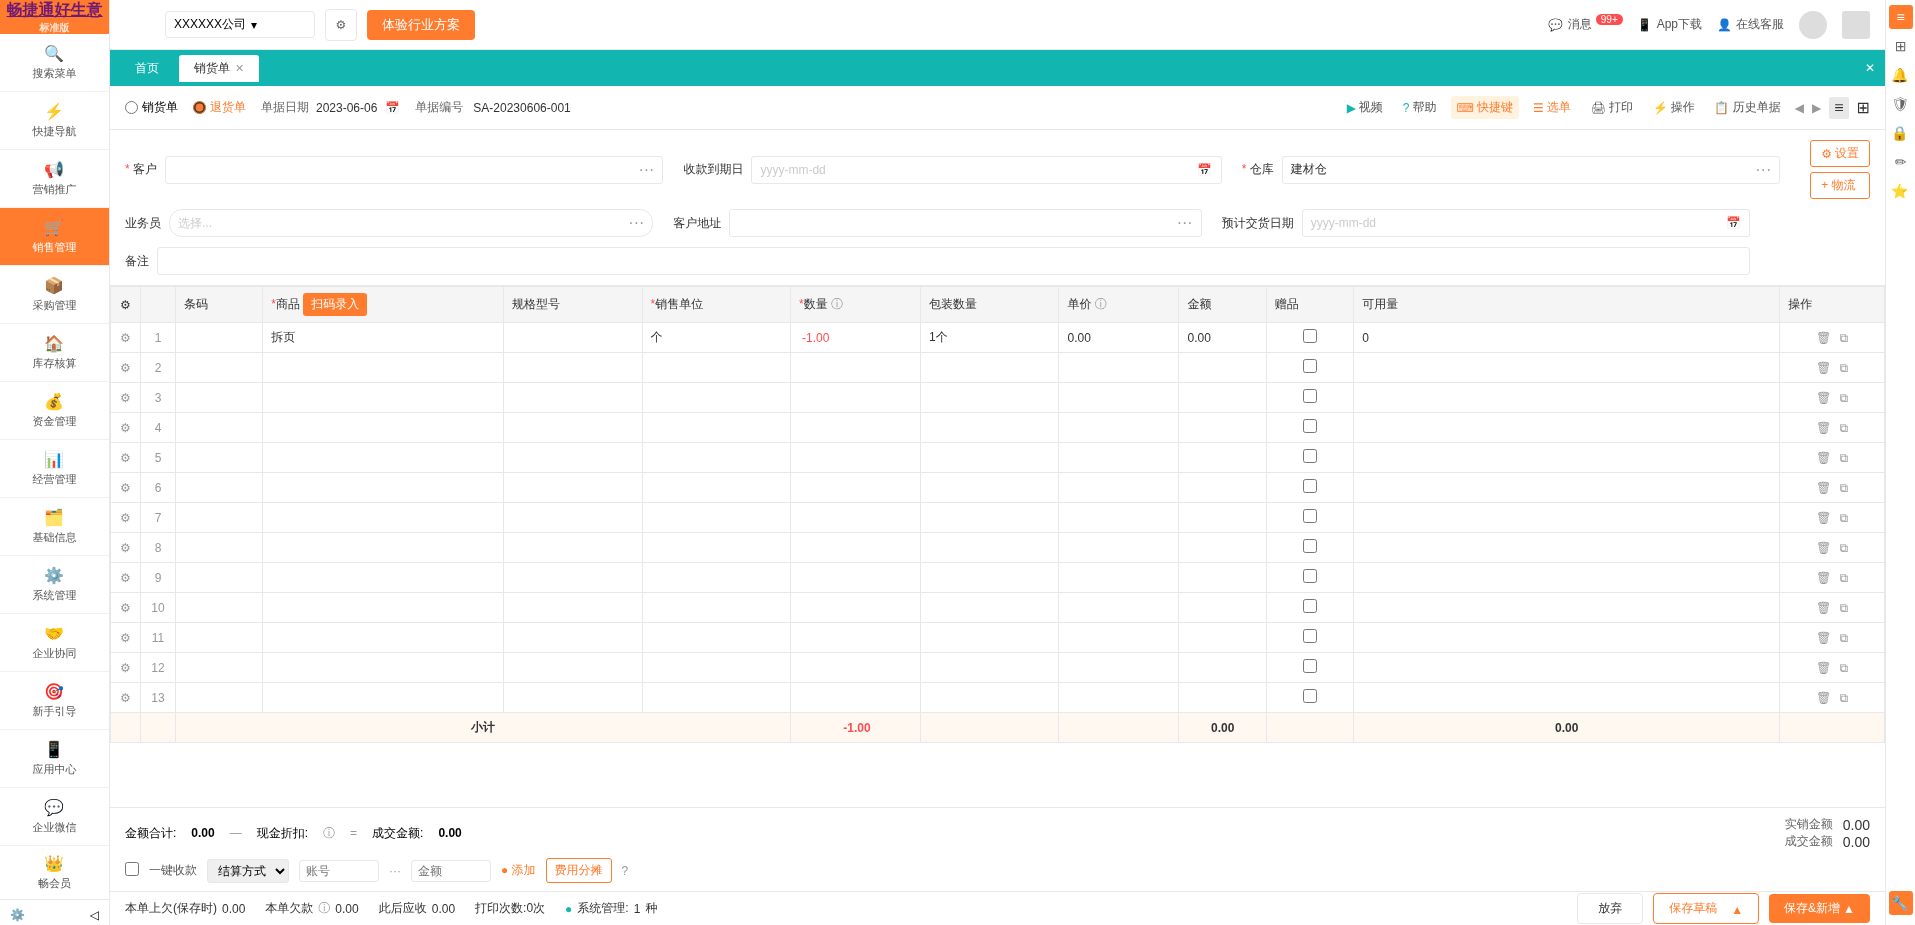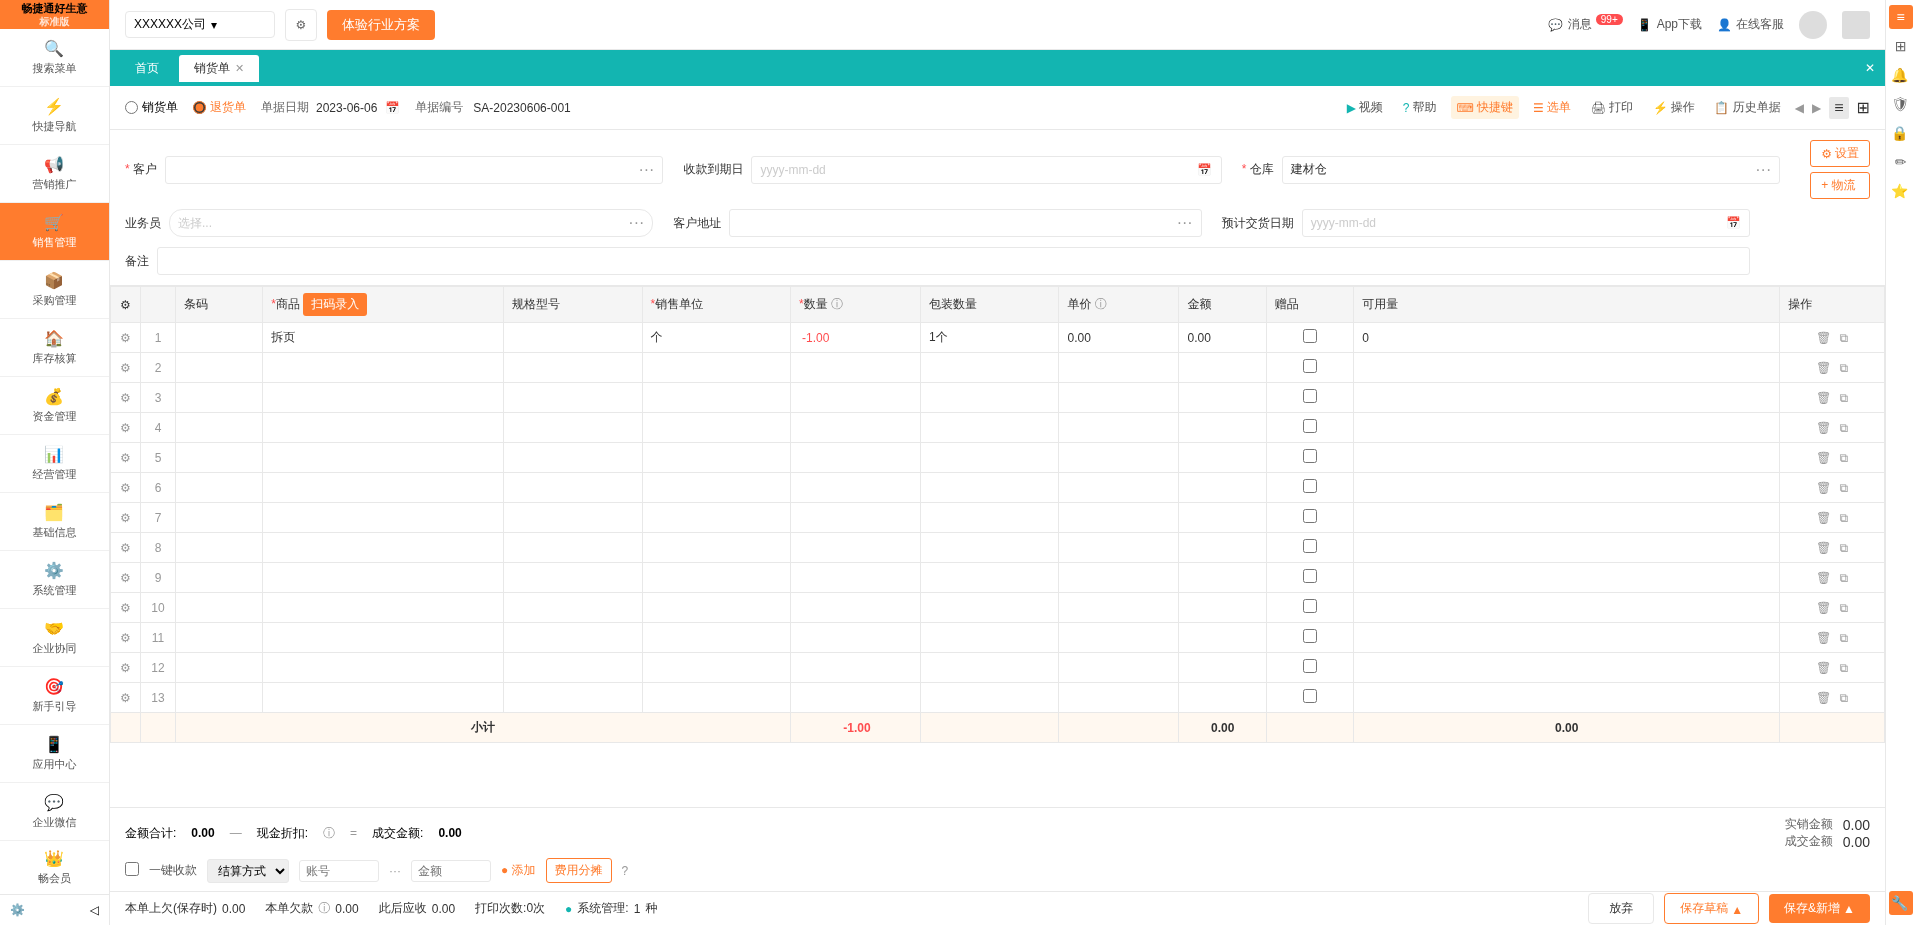--- a/index.html
+++ b/index.html
@@ -15,21 +15,21 @@
     .sidebar-bottom-item { display: flex; flex-direction: column; align-items: center; padding: 8px 5px; cursor: pointer; color: #555; gap: 3px; }
     .sidebar-bottom-item .icon { font-size: 16px; }
     .sidebar-bottom-item .label { font-size: 11px; }
     .sidebar-collapse { display: flex; justify-content: space-between; align-items: center; padding: 8px 10px; border-top: 1px solid #e8e8e8; cursor: pointer; }
 
     
     .main { flex: 1; display: flex; flex-direction: column; overflow: hidden; }
 
     
     .topbar { height: 50px; background: #fff; border-bottom: 1px solid #e8e8e8; display: flex; align-items: center; padding: 0 15px; gap: 10px; }
-    .company-select { display: flex; align-items: center; gap: 5px; border: 1px solid #e8e8e8; border-radius: 4px; padding: 4px 8px; cursor: pointer; min-width: 150px; }
+    .company-select { display: flex; align-items: center; gap: 5px; border: 1px solid #e8e8e8; border-radius: 4px; padding: 4px 8px; cursor: pointer; min-width: 150px; margin-left: 40px; }
     .gear-btn { width: 32px; height: 32px; border: 1px solid #e8e8e8; border-radius: 4px; display: flex; align-items: center; justify-content: center; cursor: pointer; color: #666; }
     .trial-btn { background: #ff7c2e; color: #fff; border: none; border-radius: 4px; padding: 6px 15px; cursor: pointer; font-size: 13px; }
     .topbar-right { margin-left: auto; display: flex; align-items: center; gap: 15px; color: #555; }
     .topbar-right .item { display: flex; align-items: center; gap: 4px; cursor: pointer; }
     .badge { background: #ff4d4f; color: #fff; border-radius: 10px; padding: 0 5px; font-size: 10px; position: relative; top: -5px; }
     .avatar { width: 28px; height: 28px; border-radius: 50%; background: #ddd; }
 
     
     .tabbar { height: 36px; background: #13b5b1; display: flex; align-items: center; padding: 0 10px; gap: 5px; }
     .tab { padding: 5px 15px; border-radius: 3px 3px 0 0; cursor: pointer; color: #fff; background: transparent; display: flex; align-items: center; gap: 5px; }
@@ -81,21 +81,21 @@
     .footer-right .amount-row { display: flex; align-items: center; gap: 10px; justify-content: flex-end; }
     .footer-right .amount-label { color: #666; }
     .footer-right .amount-val { color: #333; font-size: 14px; }
 
     
     .bottombar { background: #fff; border-top: 1px solid #e8e8e8; padding: 1px 15px; display: flex; align-items: center; gap: 20px; }
     .bottombar .info { color: #555; display: flex; align-items: center; gap: 5px; }
     .bottombar .info span { color: #333; }
     .bottombar-right { margin-left: auto; display: flex; align-items: center; gap: 10px; }
     .discard-btn { border: 1px solid #e8e8e8; background: #fff; color: #333; padding: 6px 20px; border-radius: 4px; cursor: pointer; }
-    .save-draft-btn { border: 1px solid #ff7c2e; background: #fff; color: #ff7c2e; padding: 6px 15px; border-radius: 4px; cursor: pointer; display: flex; align-items: flex-end; gap: 3px; }
+    .save-draft-btn { border: 1px solid #ff7c2e; background: #fff; color: #ff7c2e; padding: 6px 15px; border-radius: 4px; cursor: pointer; display: flex; align-items: flex-end; gap: 14px; }
     .save-new-btn { background: #ff7c2e; color: #fff; border: none; padding: 6px 15px; border-radius: 4px; cursor: pointer; display: flex; align-items: center; gap: 3px; }
 
     
     .subtotal-row td { background: #fff8f0; font-weight: bold; text-align: center; }
 
     
     .right-panel { width: 30px; background: #fff; border-left: 1px solid #e8e8e8; display: flex; flex-direction: column; align-items: center; padding: 5px 0; gap: 5px; flex-shrink: 0; }
     .right-panel-btn { width: 24px; height: 24px; display: flex; align-items: center; justify-content: center; cursor: pointer; color: #666; font-size: 14px; border-radius: 3px; }
     .right-panel-btn.active { background: #ff7c2e; color: #fff; }
     .right-panel-btn:last-child { background: #ff7c2e; color: #fff; margin-top: auto; margin-bottom: 5px; }
@@ -108,21 +108,21 @@
     .feiyong-btn { border: 1px solid #ff7c2e; color: #ff7c2e; background: #fff; border-radius: 3px; padding: 3px 8px; cursor: pointer; }
     
     .one-click-btn { display: flex; align-items: flex-start; gap: 10px; color: #555; cursor: pointer; }
     .payment-select { border: 1px solid #e8e8e8; border-radius: 3px; padding: 3px 6px; }
   </style>
 </head>
 <body>
 
 <div class="sidebar">
   <div class="sidebar-header">
-    <div style="font-size:11px; color:#000000;">畅捷通好生意</div>
+    <div style="font-size:16px; color:#701a75;text-decoration:underline;">畅捷通好生意</div>
     <div style="font-size:10px; color:#fff; opacity:0.8;">标准版</div>
   </div>
 
   <div class="sidebar-item">
     <span class="icon">🔍</span>
     <span class="label">搜索菜单</span>
   </div>
   <div class="sidebar-item">
     <span class="icon">⚡</span>
     <span class="label">快捷导航</span>

